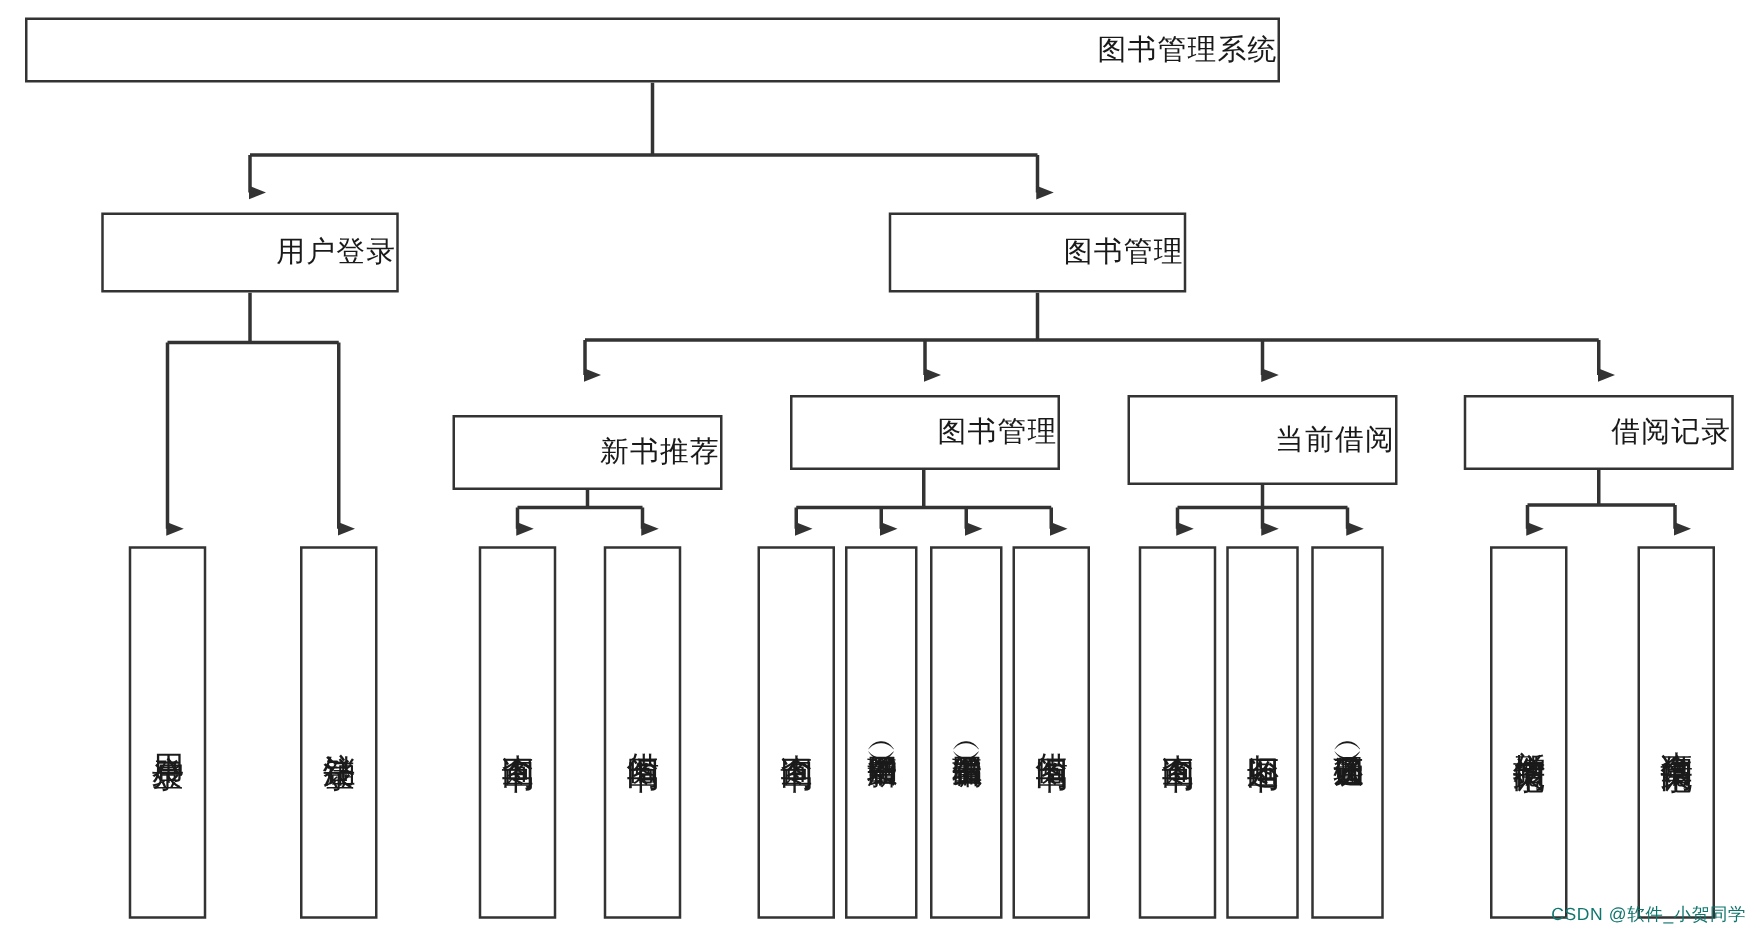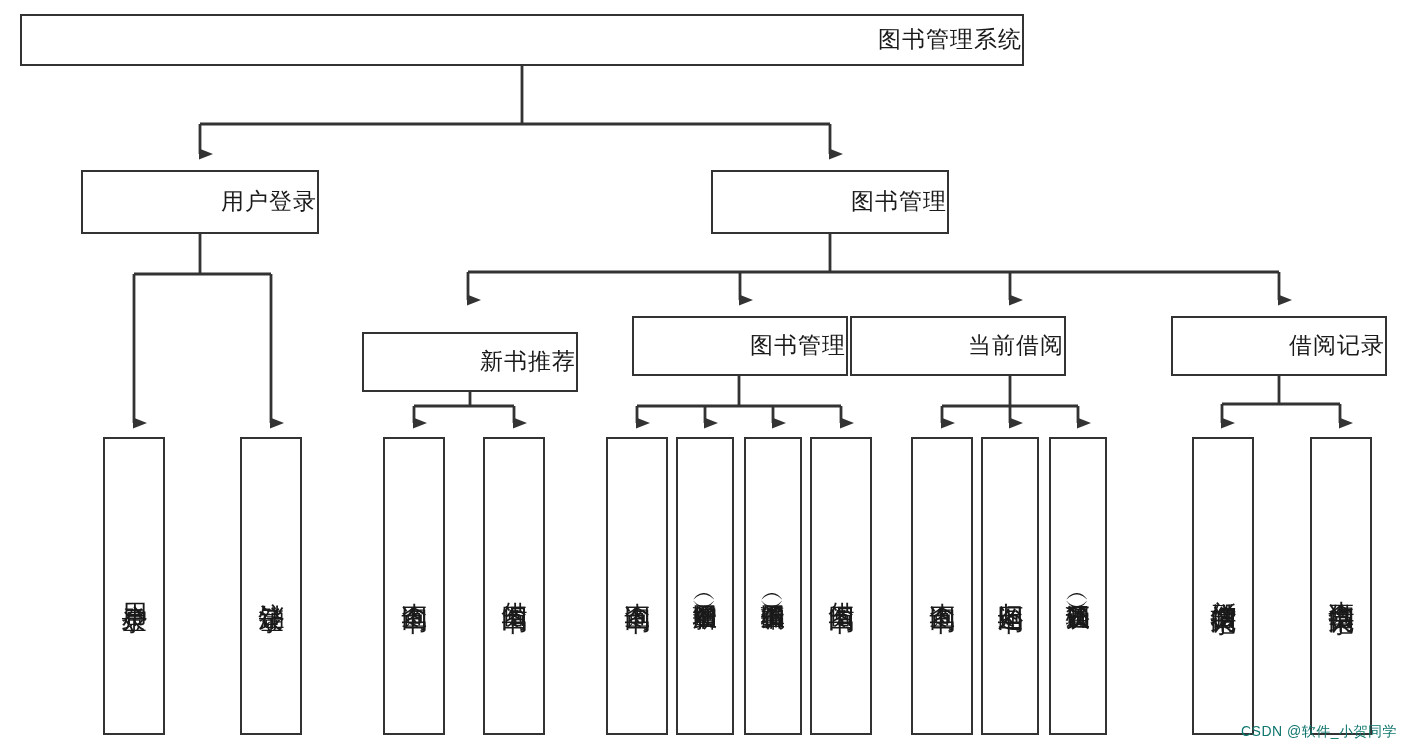--- a/index.html
+++ b/index.html
@@ -140,21 +140,21 @@
   <div class="node horiz" style="left:711px; top:170px; width:238px; height:64px;">
     <span class="node-label">图书管理</span>
   </div>
 
   <div class="node horiz" style="left:362px; top:332px; width:216px; height:60px;">
     <span class="node-label">新书推荐</span>
   </div>
   <div class="node horiz" style="left:632px; top:316px; width:216px; height:60px;">
     <span class="node-label">图书管理</span>
   </div>
-  <div class="node horiz" style="left:850px; top:316px; width:216px; height:60px;">
+  <div class="node horiz" style="left:902px; top:316px; width:216px; height:72px;">
     <span class="node-label">当前借阅</span>
   </div>
   <div class="node horiz" style="left:1171px; top:316px; width:216px; height:60px;">
     <span class="node-label">借阅记录</span>
   </div>
 
   <div class="node vert" style="left:103px; top:437px; width:62px; height:298px;">
     <span class="node-label">用户登录</span>
   </div>
   <div class="node vert" style="left:240px; top:437px; width:62px; height:298px;">

